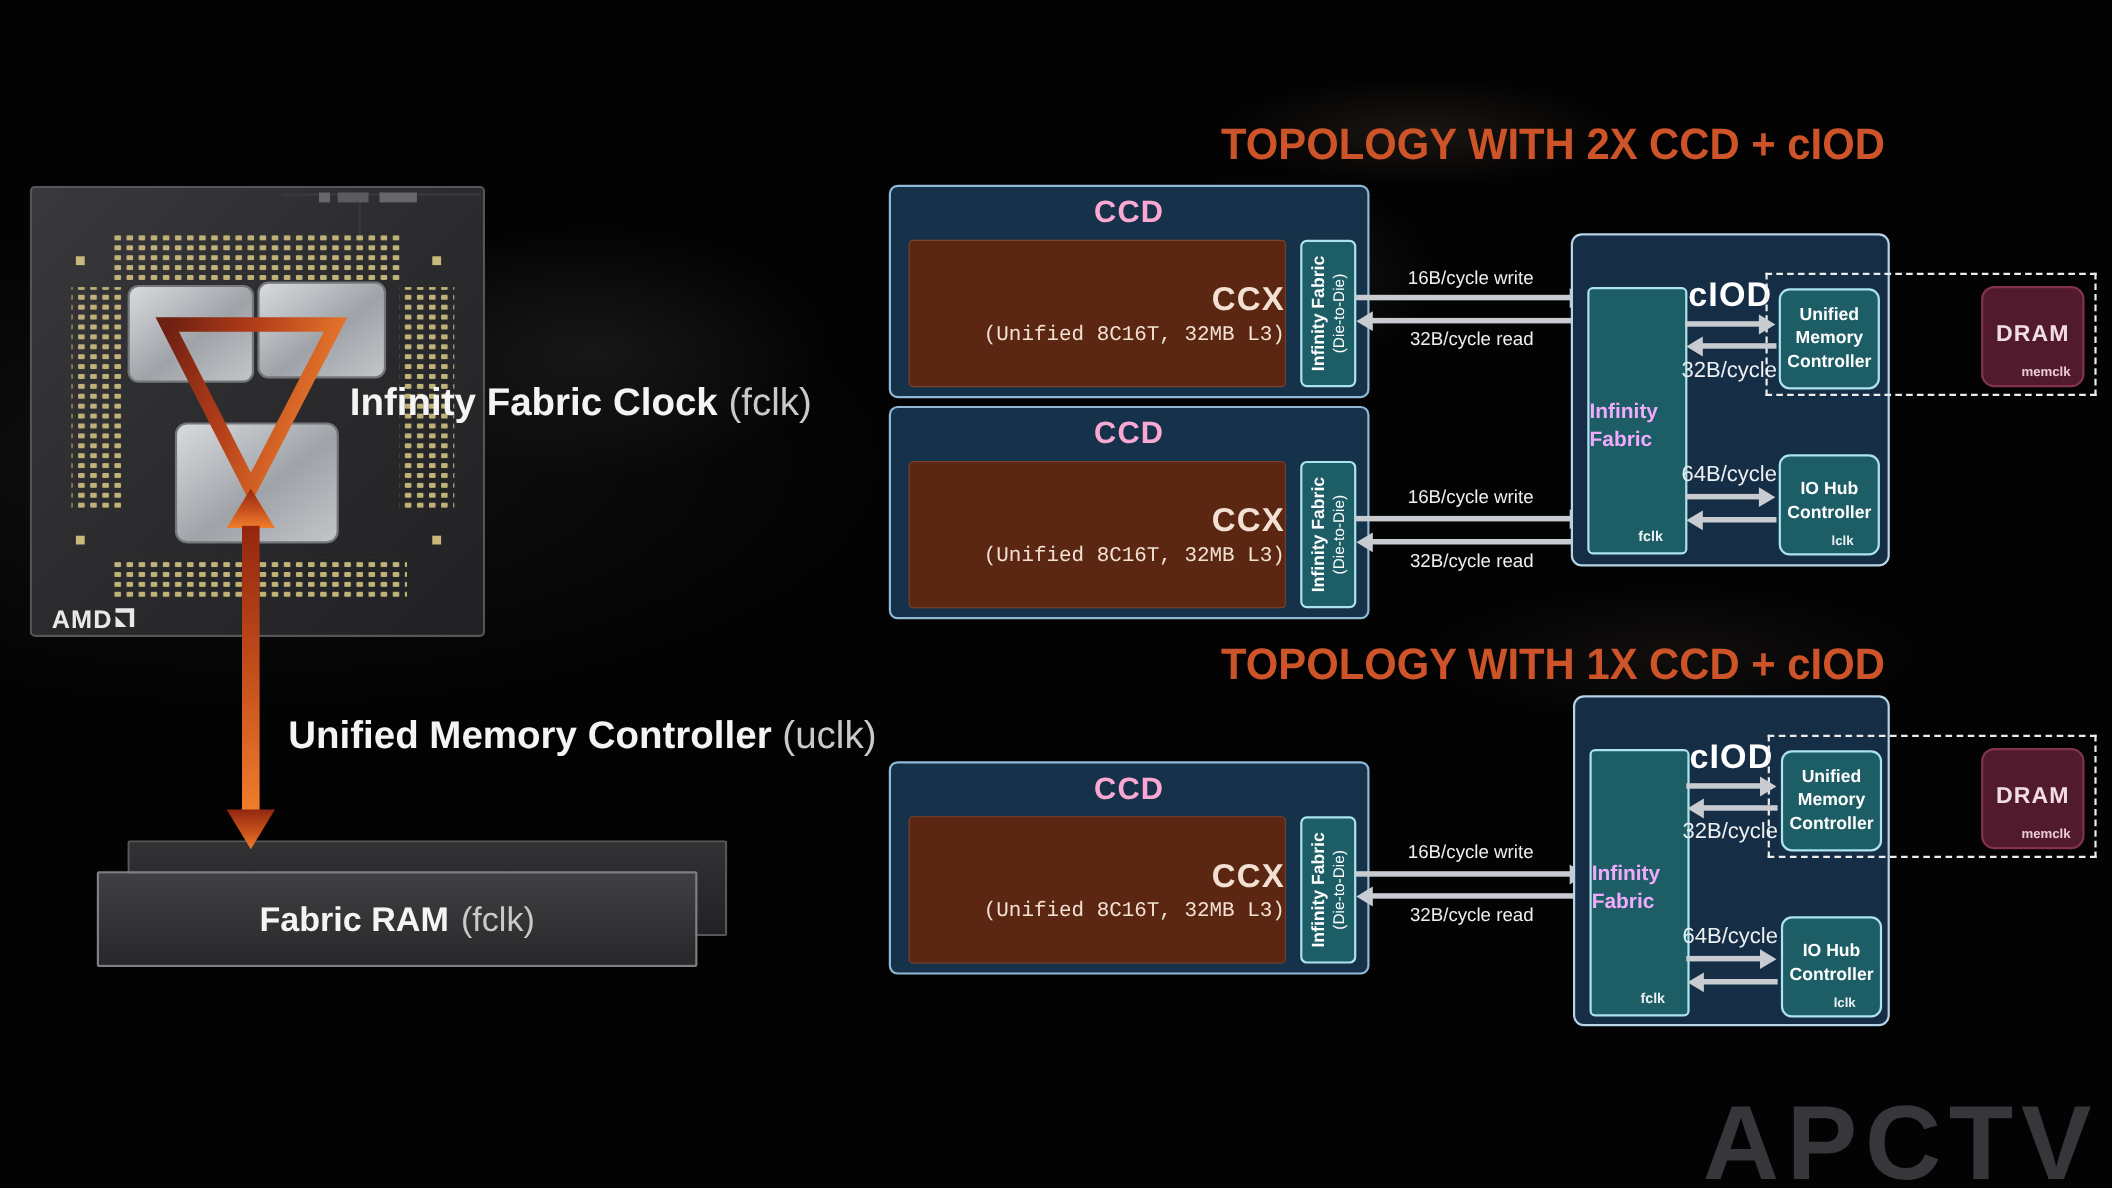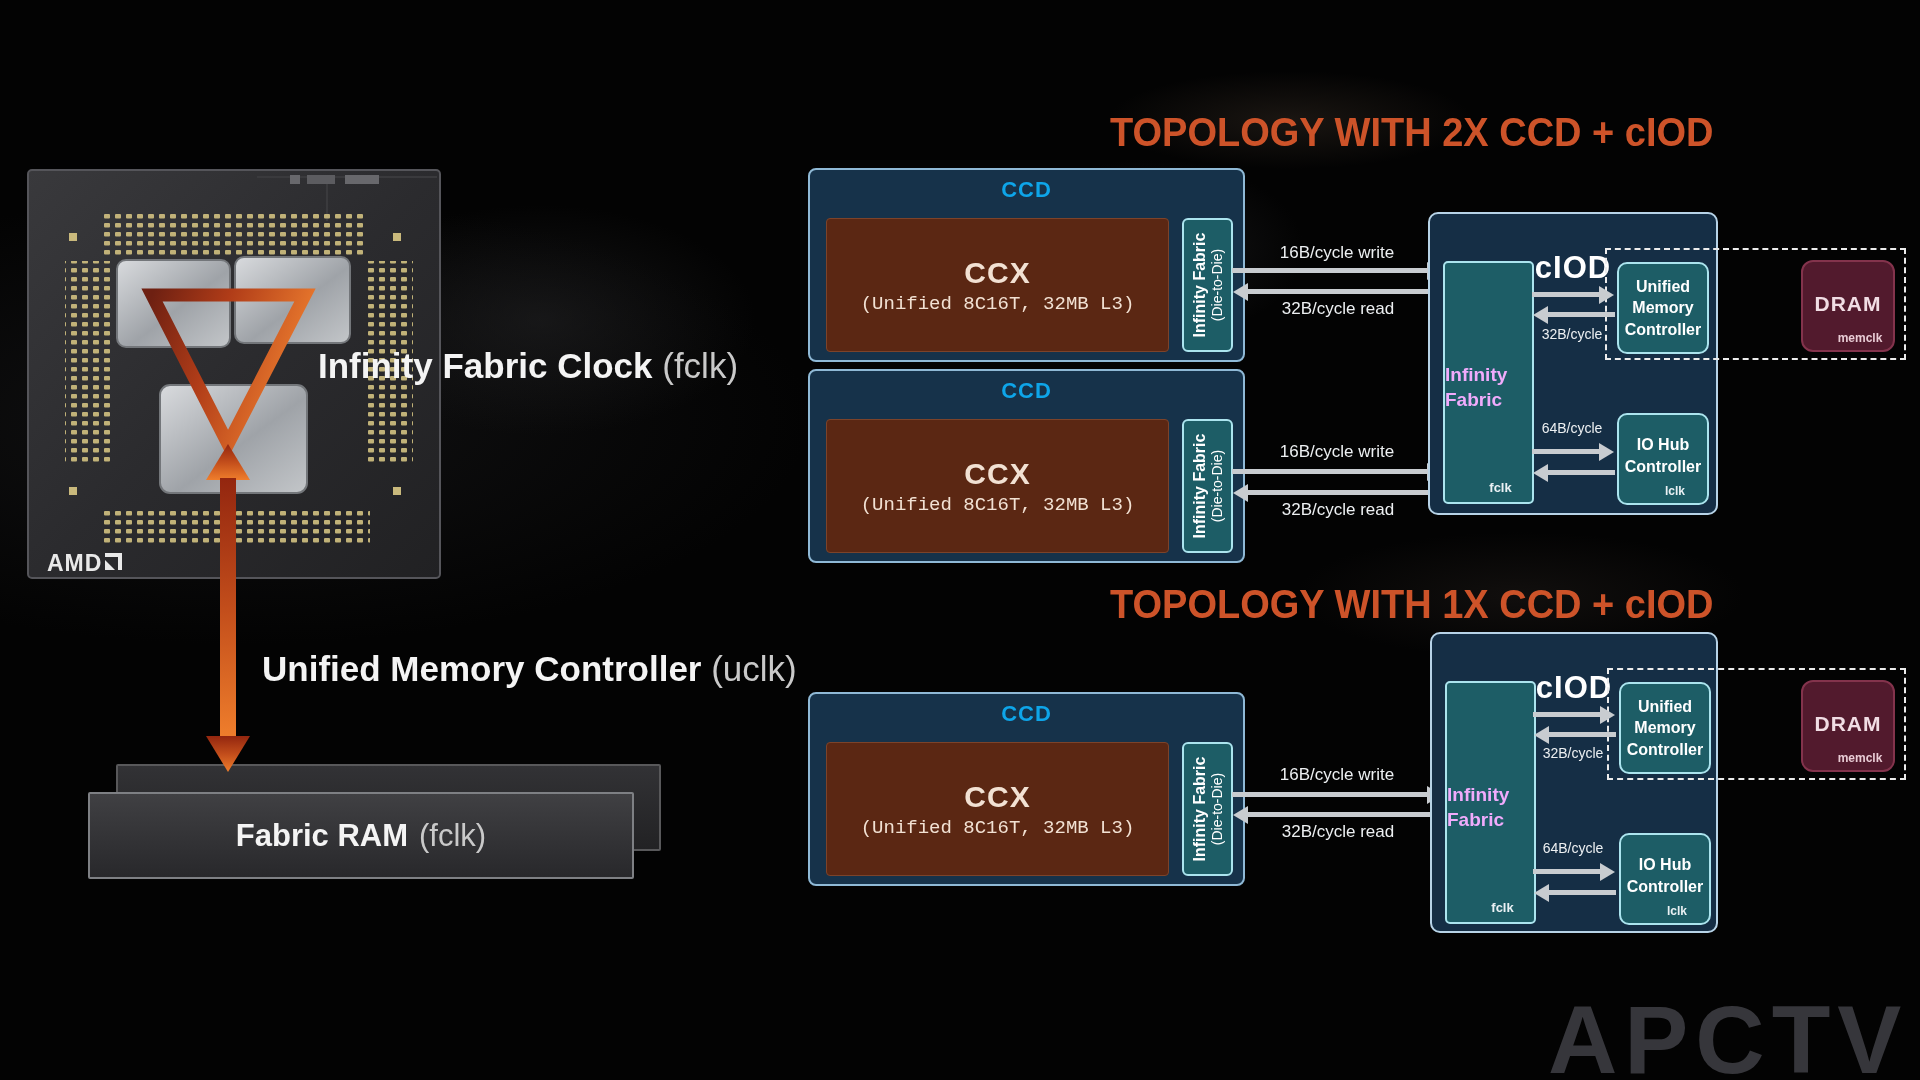--- a/index.html
+++ b/index.html
@@ -17,24 +17,24 @@
   .abs{position:absolute;}
   
   .topo-title{
     position:absolute;font-size:40px;font-weight:600;color:#cd5329;
     white-space:nowrap;letter-spacing:0px;transform:scaleX(0.95);transform-origin:left top;
   }
   
   .ccd{position:absolute;width:437px;height:194px;background:#16324a;
        border:2px solid #8fb9d6;border-radius:8px;box-sizing:border-box;}
   .ccd-title{position:absolute;top:7px;left:0;width:100%;text-align:center;
-       font-weight:bold;font-size:22px;color:#0ea5e9;letter-spacing:1px;}
+       font-weight:bold;font-size:28px;color:#f9a8d4;letter-spacing:1px;}
   .ccx{position:absolute;left:16px;top:48px;width:343px;height:134px;background:#5b2713;
        border:1px solid #7c432a;border-radius:4px;display:flex;flex-direction:column;
-       align-items:center;justify-content:center;color:#f2e1d3;text-align:center;box-sizing:border-box;}
+       align-items:flex-end;justify-content:center;color:#f2e1d3;text-align:center;box-sizing:border-box;}
   .ccx-title{font-size:30px;font-weight:bold;letter-spacing:1px;}
   .ccx-sub{font-size:19px;margin-top:3px;font-family:Liberation Mono, monospace;}
   .ifd2d{position:absolute;left:372px;top:48px;width:51px;height:134px;background:#1d5d66;
        border:2px solid #abe4ee;border-radius:6px;box-sizing:border-box;}
   .vtext{position:absolute;left:50%;top:50%;transform:translate(-50%,-50%) rotate(-90deg);
        text-align:center;color:#ffffff;white-space:nowrap;line-height:1.2;}
   .vtext .b{display:block;font-weight:bold;font-size:16px;}
   .vtext .s{display:block;font-size:14px;}
   
   .ciod{position:absolute;background:#152e45;border:2px solid #b7d3e7;border-radius:10px;box-sizing:border-box;}
@@ -60,21 +60,21 @@
        border-radius:12px;text-align:center;color:#f1dde4;box-sizing:border-box;}
   .dram-title{margin-top:30px;font-weight:bold;font-size:21px;letter-spacing:1px;}
   .dram .clock-label{font-size:12px;color:#e9ccd5;bottom:5px;}
   
   .harrow{position:absolute;height:5px;background:#c8ccd0;}
   .harrow.r::after{content:"";position:absolute;right:-14px;top:50%;transform:translateY(-50%);
        border-left:15px solid #c8ccd0;border-top:9px solid transparent;border-bottom:9px solid transparent;}
   .harrow.l::before{content:"";position:absolute;left:-14px;top:50%;transform:translateY(-50%);
        border-right:15px solid #c8ccd0;border-top:9px solid transparent;border-bottom:9px solid transparent;}
   .link-label{position:absolute;transform:translateX(-50%);font-size:17px;color:#edf0f2;white-space:nowrap;}
-  .bw-label{position:absolute;transform:translateX(-50%);font-size:14px;color:#edf0f2;white-space:nowrap;}
+  .bw-label{position:absolute;transform:translateX(-50%);font-size:20px;color:#edf0f2;white-space:nowrap;}
   
   .big-label{position:absolute;font-size:35px;color:#f4f4f4;white-space:nowrap;}
   .big-label .b{font-weight:bold;}
   .big-label .l{font-weight:normal;color:#c9c9c9;}
   .ram-stick{position:absolute;box-sizing:border-box;border-radius:2px;}
   .ram-back{left:116px;top:764px;width:545px;height:87px;background:linear-gradient(180deg,#323235,#222224);
        border:2px solid #58585a;z-index:1;}
   .ram-front{left:88px;top:792px;width:546px;height:87px;background:linear-gradient(180deg,#404043,#28282b);
        border:2px solid #7e8084;z-index:3;display:flex;align-items:center;justify-content:center;gap:11px;}
   .ram-front .b{font-weight:bold;font-size:31px;color:#f4f4f4;}

